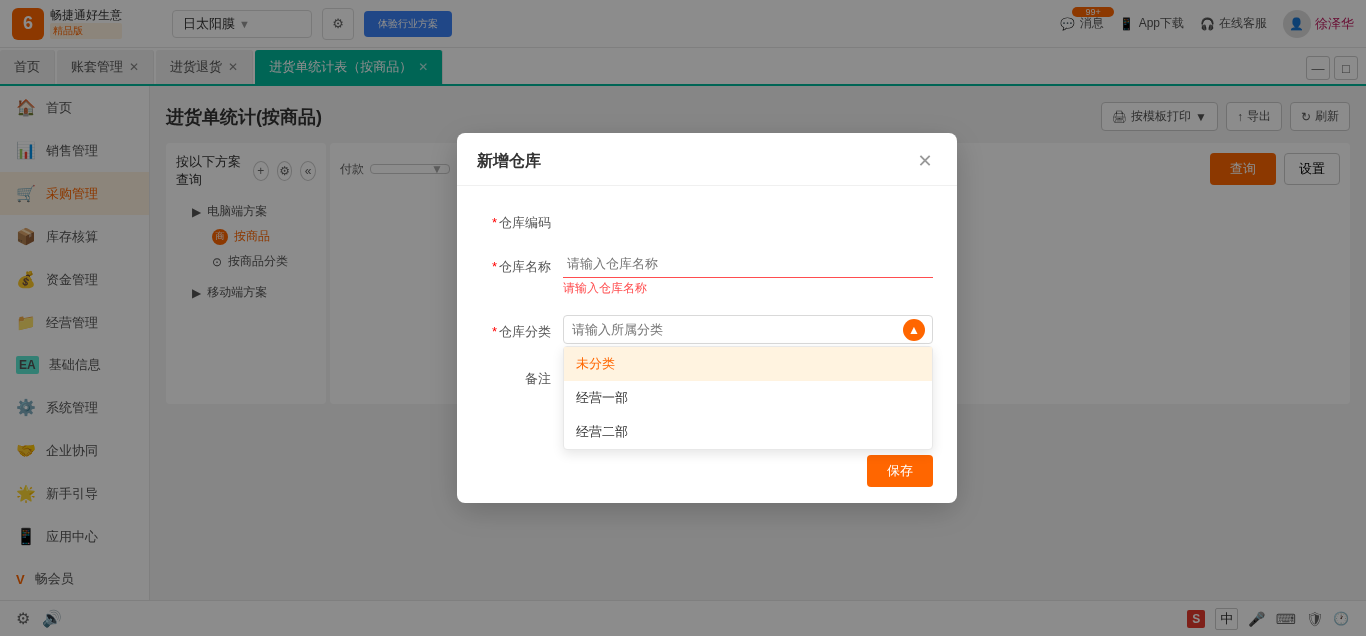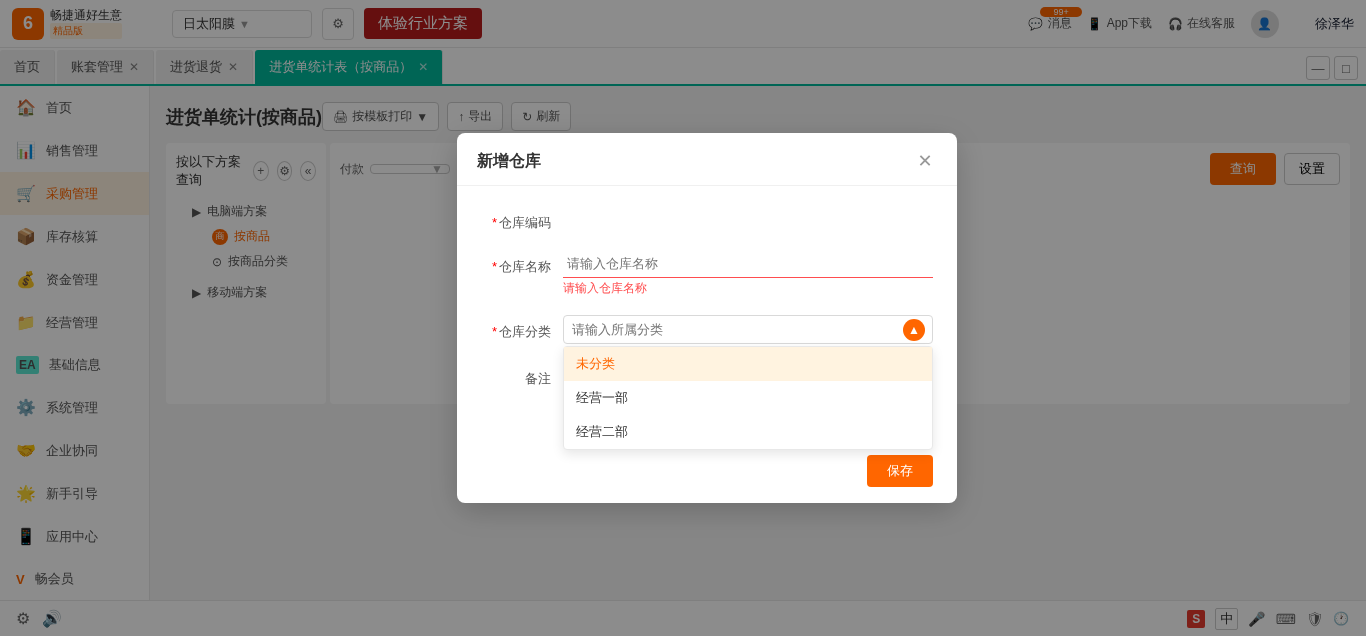--- a/index.html
+++ b/index.html
@@ -37,43 +37,43 @@
       color: #333; background: #fff;
     }
     .store-selector .arrow { color: #999; font-size: 11px; }
     .gear-btn {
       width: 32px; height: 32px;
       border: 1px solid #ddd; border-radius: 4px;
       display: flex; align-items: center; justify-content: center;
       cursor: pointer; color: #666; background: #fff;
     }
     .trial-btn {
-      background: #b91c1c; color: #fff;
+      background: #3b82f6; color: #fff;
       border: none; border-radius: 4px;
-      padding: 6px 14px; cursor: pointer; font-size: 15px;
+      padding: 6px 14px; cursor: pointer; font-size: 10px;
     }
     .header-right {
       margin-left: auto;
       display: flex; align-items: center; gap: 16px;
     }
     .header-icon-item {
       display: flex; align-items: center; gap: 4px;
       cursor: pointer; color: #555; font-size: 12px; position: relative;
     }
     .badge {
       position: absolute; top: -8px; right: -10px;
       background: #f60; color: #fff; font-size: 9px;
       border-radius: 8px; padding: 0 13px; min-width: 16px; text-align: center;
     }
     .avatar {
       width: 28px; height: 28px; border-radius: 50%;
       background: #ddd; display: flex; align-items: center; justify-content: center;
       color: #666; font-size: 12px;
     }
-    .username { color: #0f172a; font-size: 13px; margin-left: 32px; }
+    .username { color: #be185d; font-size: 13px; }
 
     
     .tab-bar {
       height: 38px;
       background: #fff;
       border-bottom: 2px solid #00b89c;
       display: flex;
       align-items: flex-end;
       padding-left: 0;
     }
@@ -130,21 +130,21 @@
 
     
     .page-content {
       flex: 1;
       padding: 16px;
       overflow: auto;
       position: relative;
       background: #f5f5f5;
     }
     .page-header {
-      display: flex; align-items: center; 
+      display: flex; align-items: center; justify-content: space-between;
       margin-bottom: 12px;
     }
     .page-title { font-size: 18px; font-weight: bold; color: #333; }
     .page-actions { display: flex; gap: 8px; align-items: center; }
     .page-action-btn {
       display: flex; align-items: center; gap: 4px;
       border: 1px solid #ccc; border-radius: 4px;
       padding: 5px 10px; cursor: pointer; background: #fff;
       color: #555; font-size: 12px;
     }

